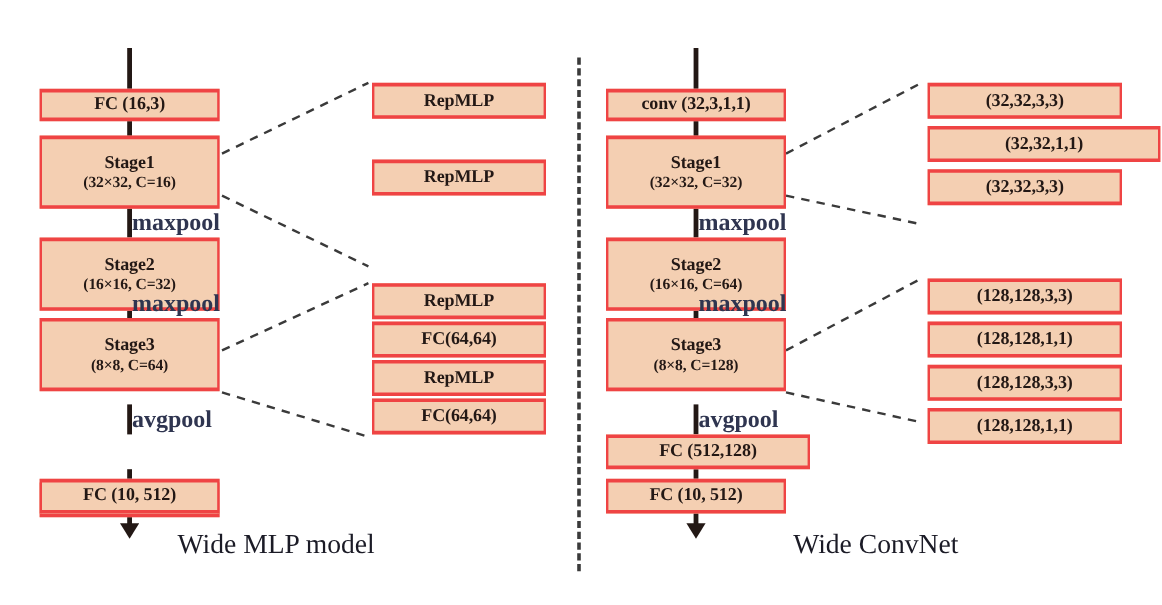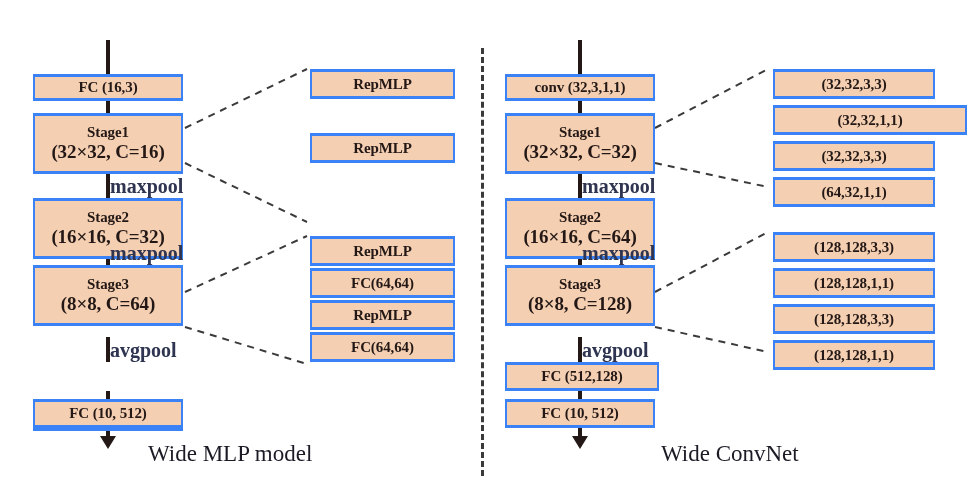--- a/index.html
+++ b/index.html
@@ -14,34 +14,34 @@
     background: #ffffff;
     overflow: hidden;
     font-family: "Liberation Serif", serif;
   }
 
   
   .box {
     position: absolute;
     box-sizing: border-box;
     background: #f4cfb2;
-    border: 2px solid #3b82f6;
+    border: 2px solid #ef4444;
     display: flex;
     flex-direction: column;
     align-items: center;
     justify-content: center;
     color: #231815;
     font-family: "Liberation Serif", serif;
     font-weight: 700;
     line-height: 1.12;
     letter-spacing: -0.1px;
     z-index: 3;
   }
   .box .l1 { display: block; font-size: 15px; }
-  .box .l2 { display: block; font-size: 19px; }
+  .box .l2 { display: block; font-size: 13px; }
   .box.single { font-size: 15px; }
 
   
   .box.thick { border-top-width: 3px; border-bottom-width: 3px; }
 
   
   .flow {
     position: absolute;
     width: 4px;
     background: #231815;
@@ -215,40 +215,37 @@
 
   <div class="pool-label" style="left:582px; top:242px;">maxpool</div>
 
   <div class="box thick" style="left:505px; top:265px; width:150px; height:61px;">
     <span class="l1">Stage3</span>
     <span class="l2">(8×8, C=128)</span>
   </div>
 
   <div class="pool-label" style="left:582px; top:339px;">avgpool</div>
 
-  <div class="box single thick" style="left:505px; top:362px; width:154px; height:29px;">
+  <div class="box single thick" style="left:505px; top:362px; width:170px; height:29px;">
     <span class="l1">FC (512,128)</span>
   </div>
 
   <div class="box single thick" style="left:505px; top:399px; width:150px; height:29px;">
     <span class="l1">FC (10, 512)</span>
   </div>
 
   <div class="box single thick" style="left:773px; top:69px; width:162px; height:30px;">
     <span class="l1">(32,32,3,3)</span>
   </div>
   <div class="box single thick" style="left:773px; top:105px; width:194px; height:30px;">
     <span class="l1">(32,32,1,1)</span>
   </div>
   <div class="box single thick" style="left:773px; top:141px; width:162px; height:30px;">
     <span class="l1">(32,32,3,3)</span>
   </div>
-  <div class="box single thick" style="left:773px; top:177px; width:162px; height:30px;">
-    <span class="l1">(64,32,1,1)</span>
-  </div>
 
   <div class="box single thick" style="left:773px; top:232px; width:162px; height:30px;">
     <span class="l1">(128,128,3,3)</span>
   </div>
   <div class="box single thick" style="left:773px; top:268px; width:162px; height:30px;">
     <span class="l1">(128,128,1,1)</span>
   </div>
   <div class="box single thick" style="left:773px; top:304px; width:162px; height:30px;">
     <span class="l1">(128,128,3,3)</span>
   </div>

